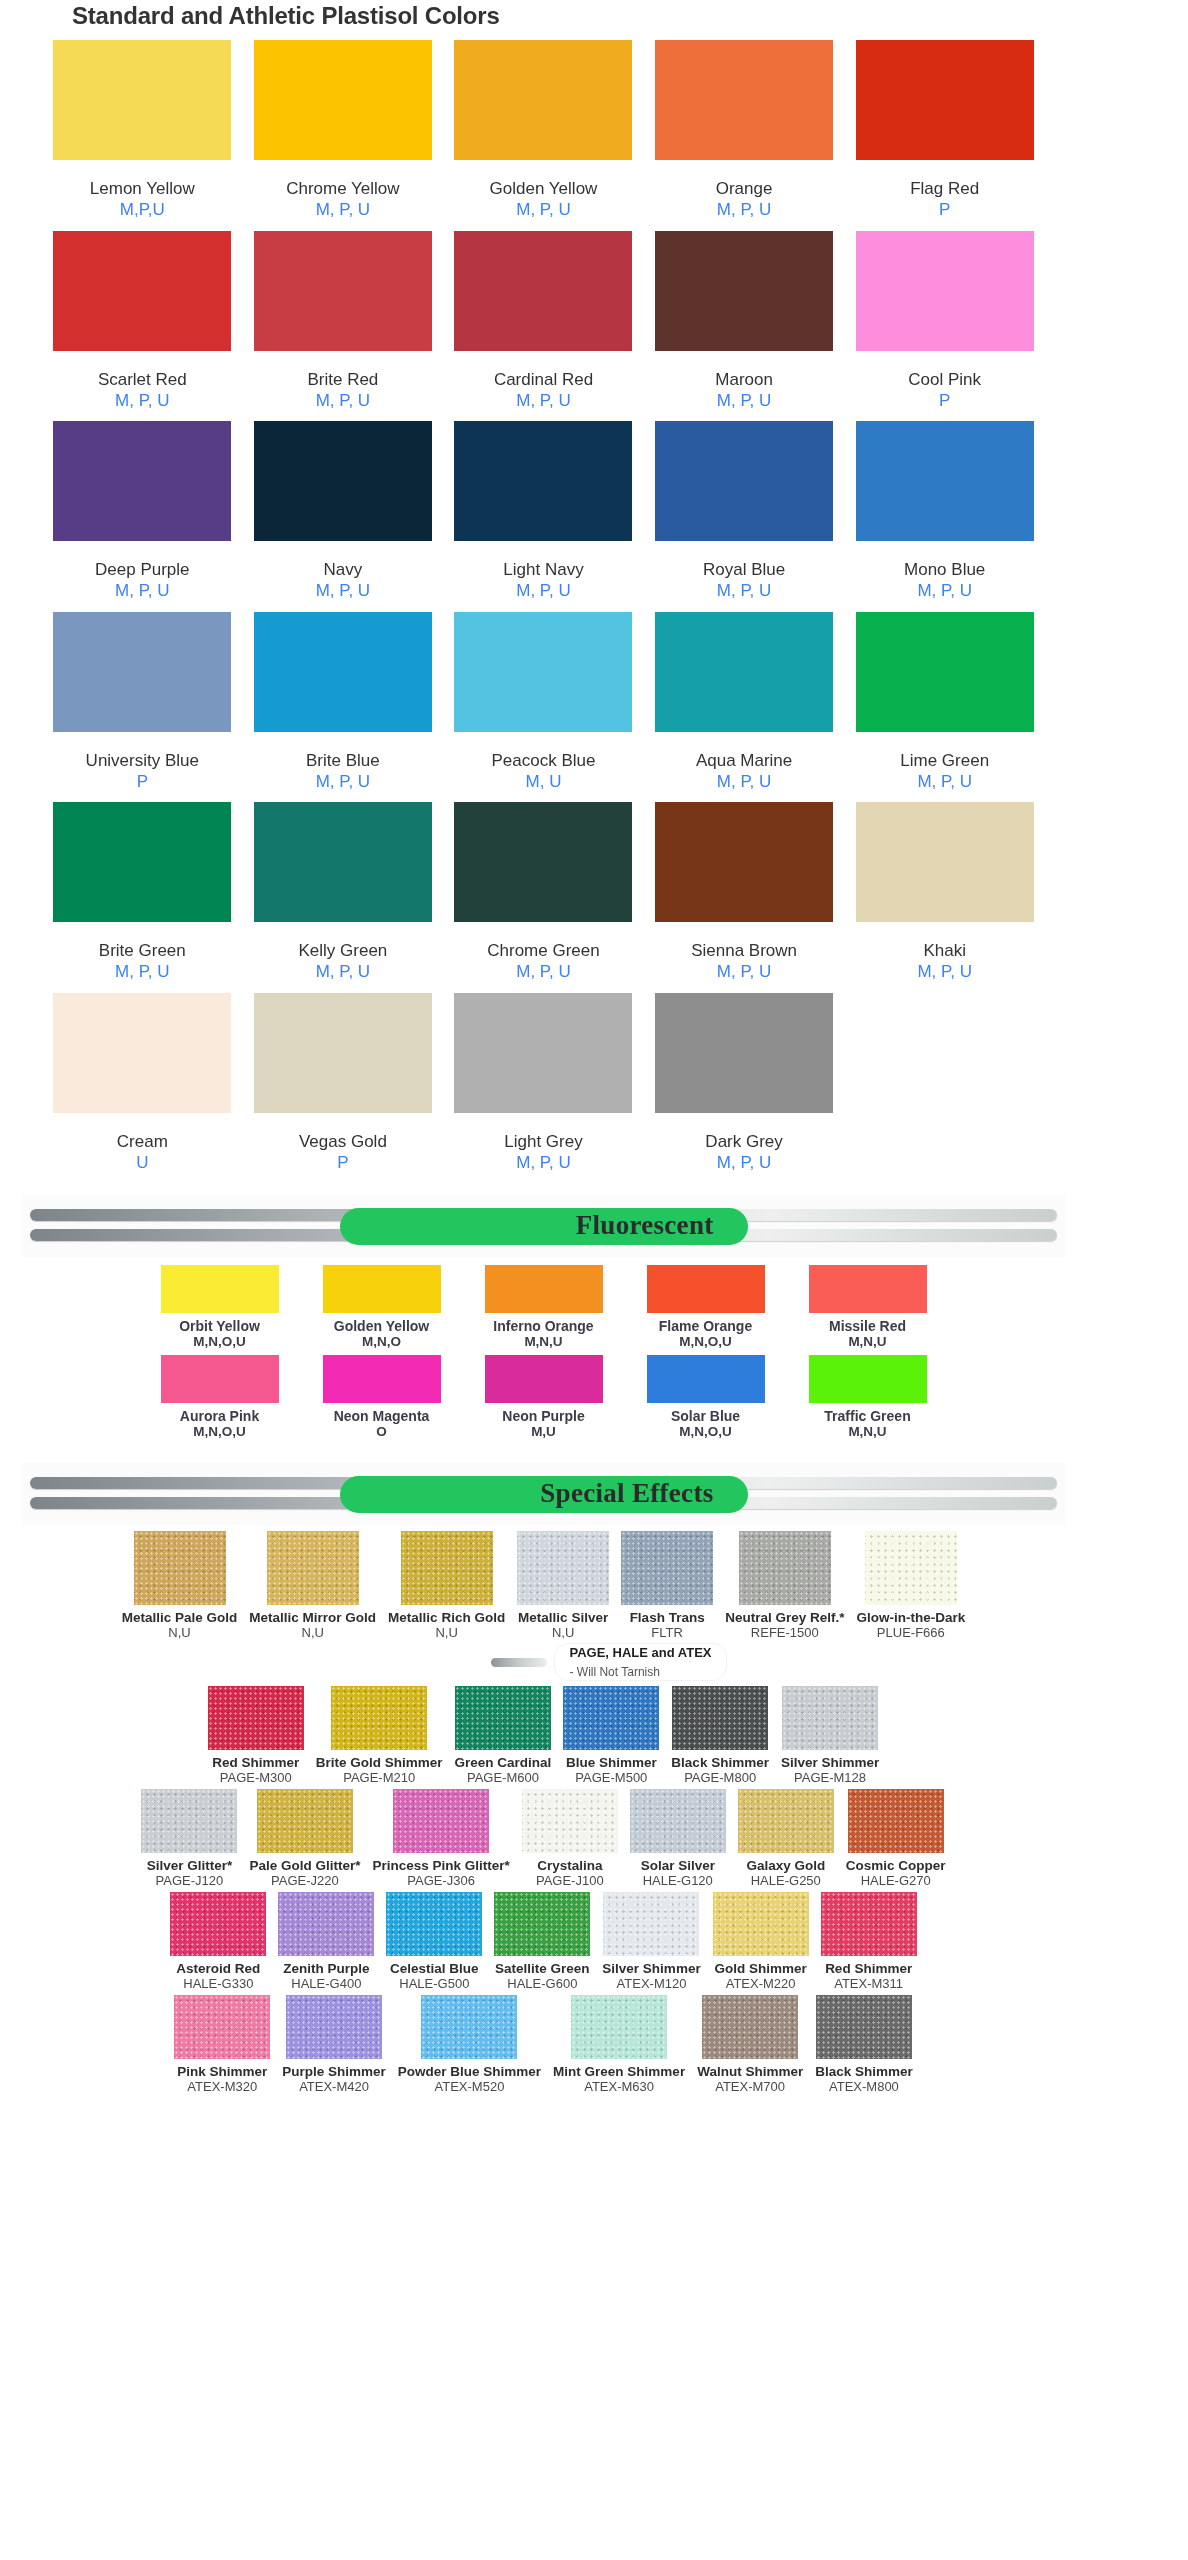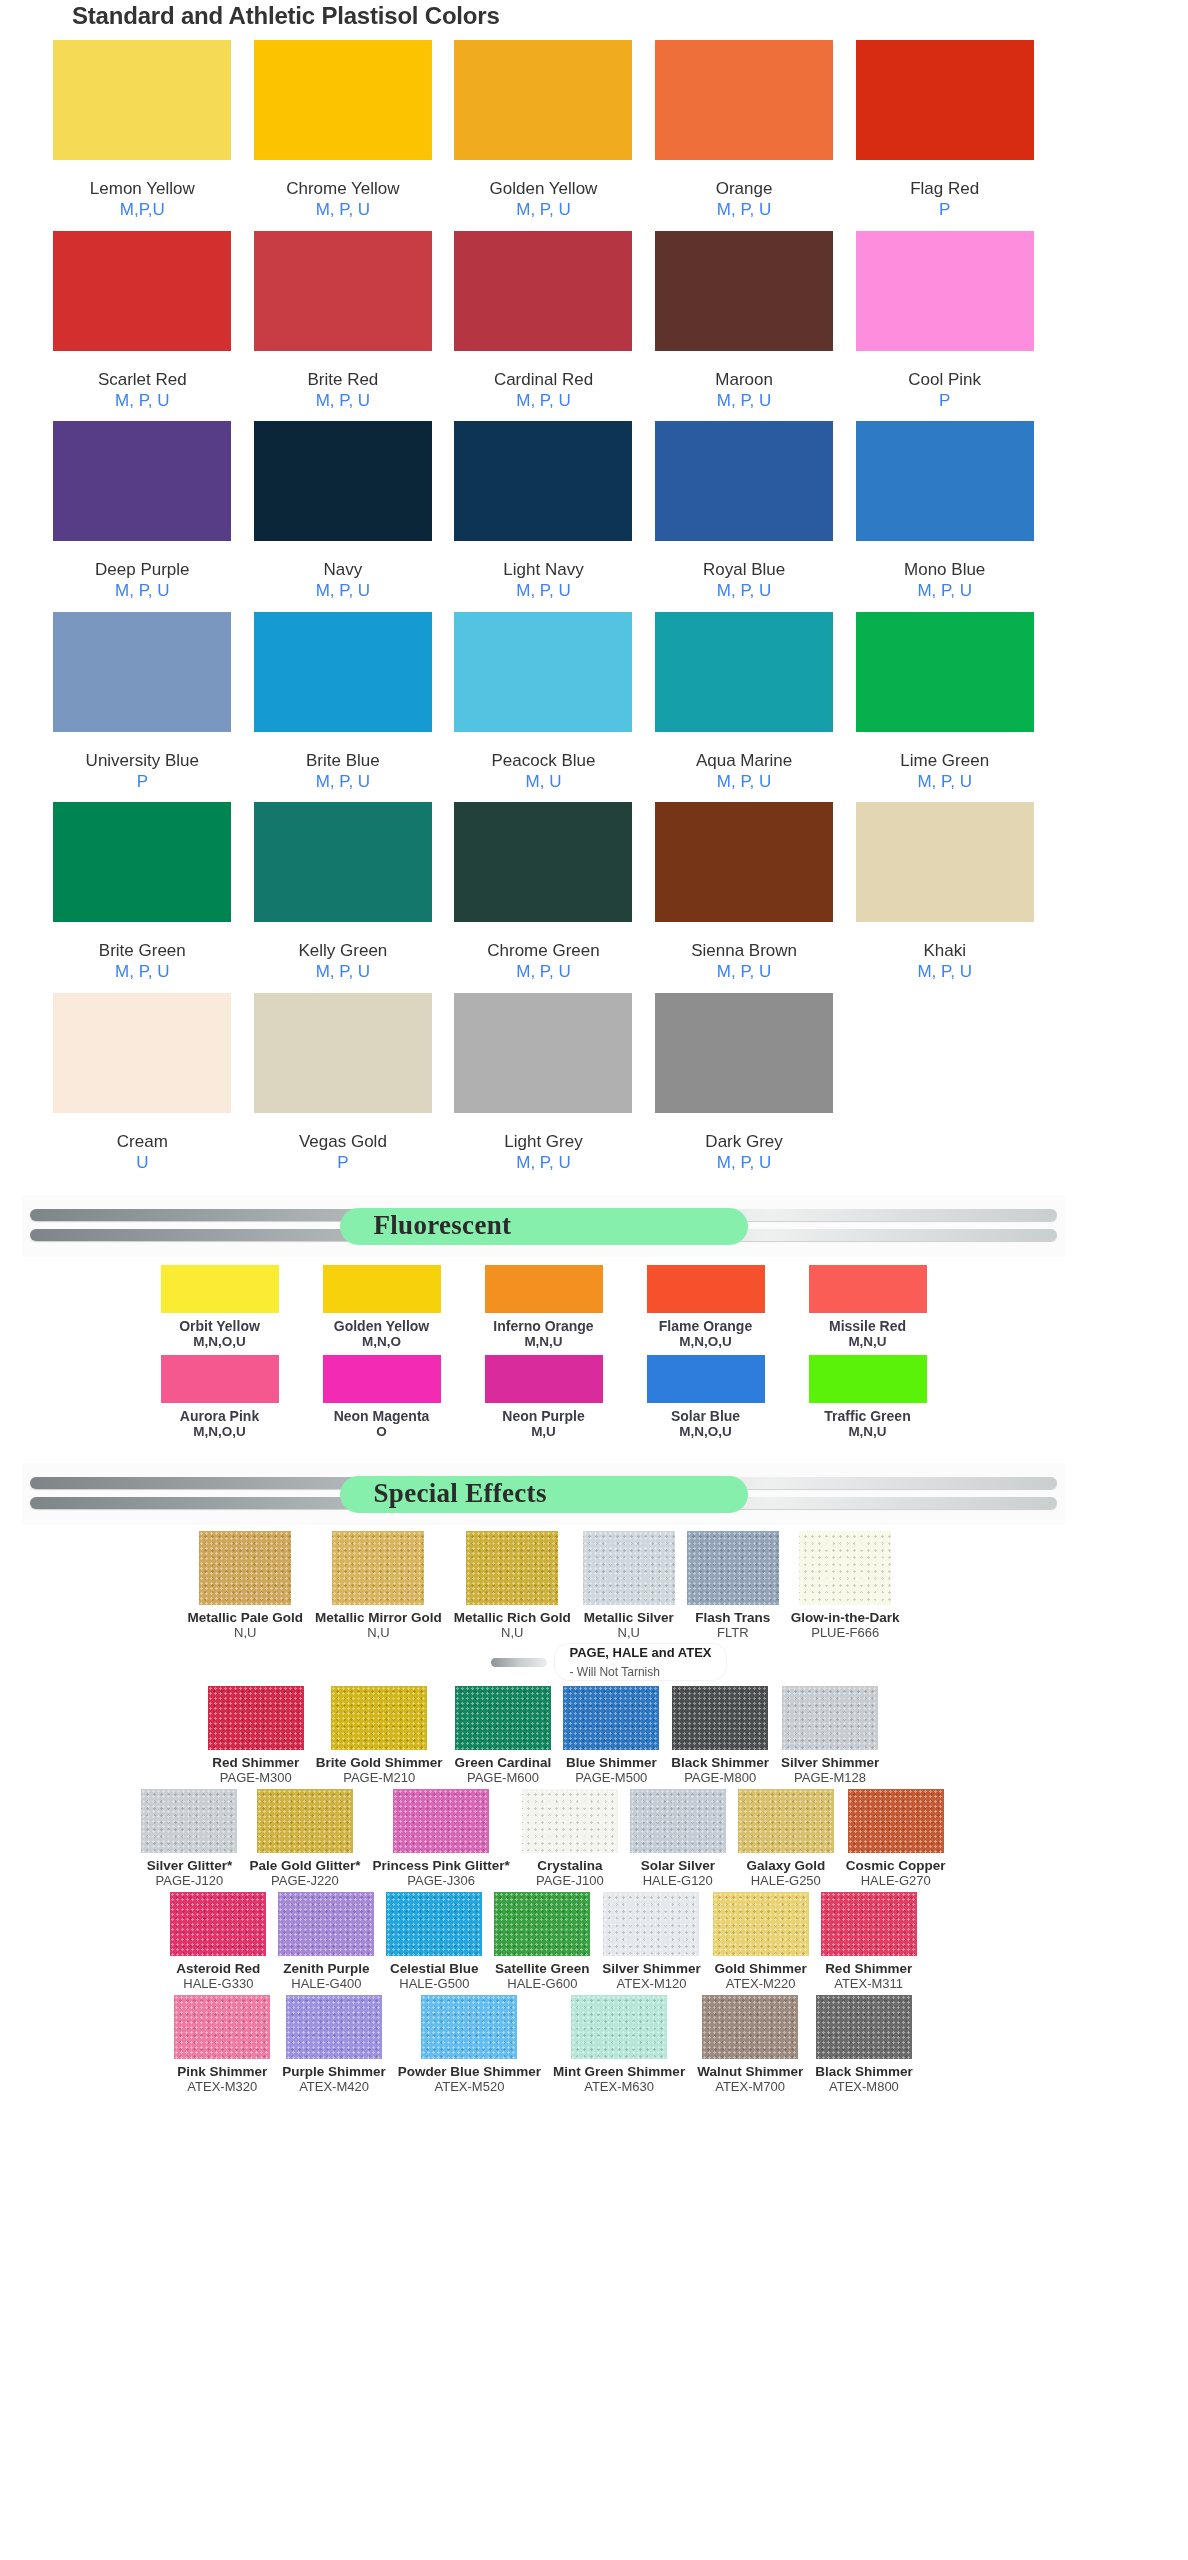--- a/index.html
+++ b/index.html
@@ -69,25 +69,25 @@
     height:12px;
     border-radius:7px;
     background:linear-gradient(90deg,#7d8589 0%,#9aa1a4 18%,#cdd2d3 48%,#eef0f0 72%,#c9cecf 100%);
     box-shadow:0 1px 1px rgba(0,0,0,.18);
   }
   .banner .bar.top{top:14px;}
   .banner .bar.bottom{top:34px;}
   .banner .plate{
     position:relative;
     z-index:3;
-    background:#86efac;
+    background:#22c55e;
     border-radius:24px;
     padding:2px 34px 4px 34px;
     min-width:340px;
-    text-align:left;
+    text-align:right;
   }
   .banner .plate span{
     font-family:"Liberation Serif", serif;
     font-size:27px;
     font-weight:bold;
     color:#2b2b2b;
     letter-spacing:.3px;
   }
 
   
@@ -455,20 +455,27 @@
           <div class="se-code">N,U</div>
         </div>
         <div class="se-cell">
           <div class="se-swatch" style="background: rgb(147, 164, 184);">
             <div class="grain"></div>
           </div>
           <div class="se-name">Flash Trans</div>
           <div class="se-code">FLTR</div>
         </div>
         <div class="se-cell">
+          <div class="se-swatch" style="background: rgb(168, 170, 165);">
+            <div class="grain"></div>
+          </div>
+          <div class="se-name">Neutral Grey Relf.*</div>
+          <div class="se-code">REFE-1500</div>
+        </div>
+        <div class="se-cell">
           <div class="se-swatch" style="background: rgb(247, 248, 230);">
             <div class="grain"></div>
           </div>
           <div class="se-name">Glow-in-the-Dark</div>
           <div class="se-code">PLUE-F666</div>
         </div>
       </div>
 
     <div class="notice">
       <div class="notice-inner">

